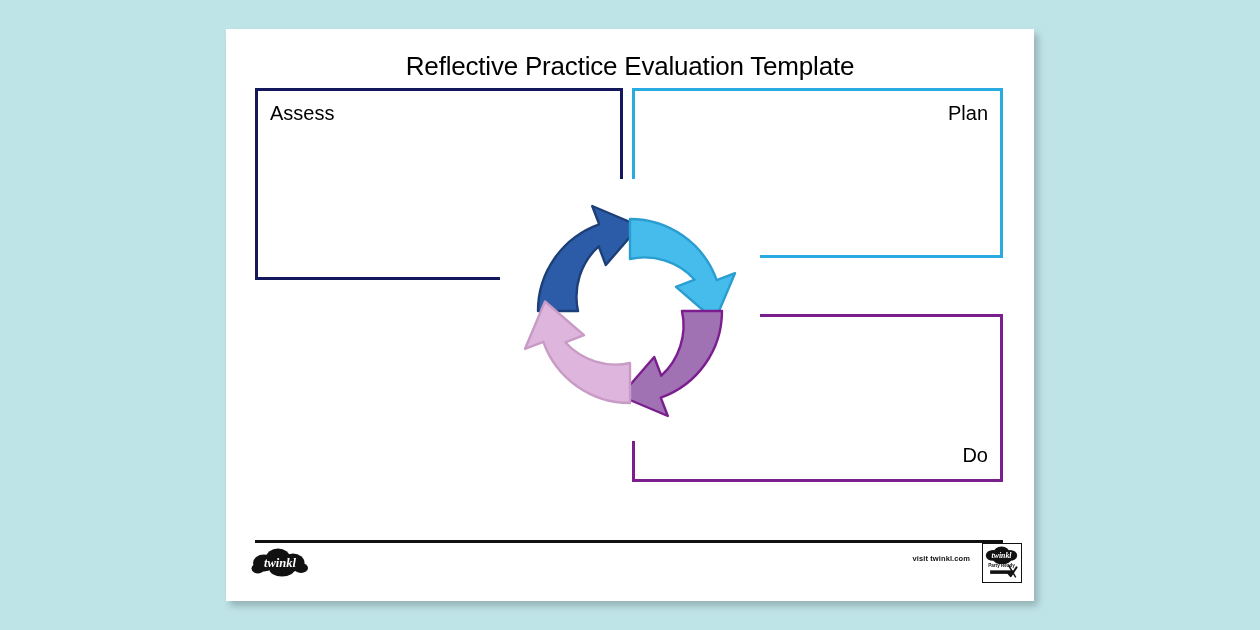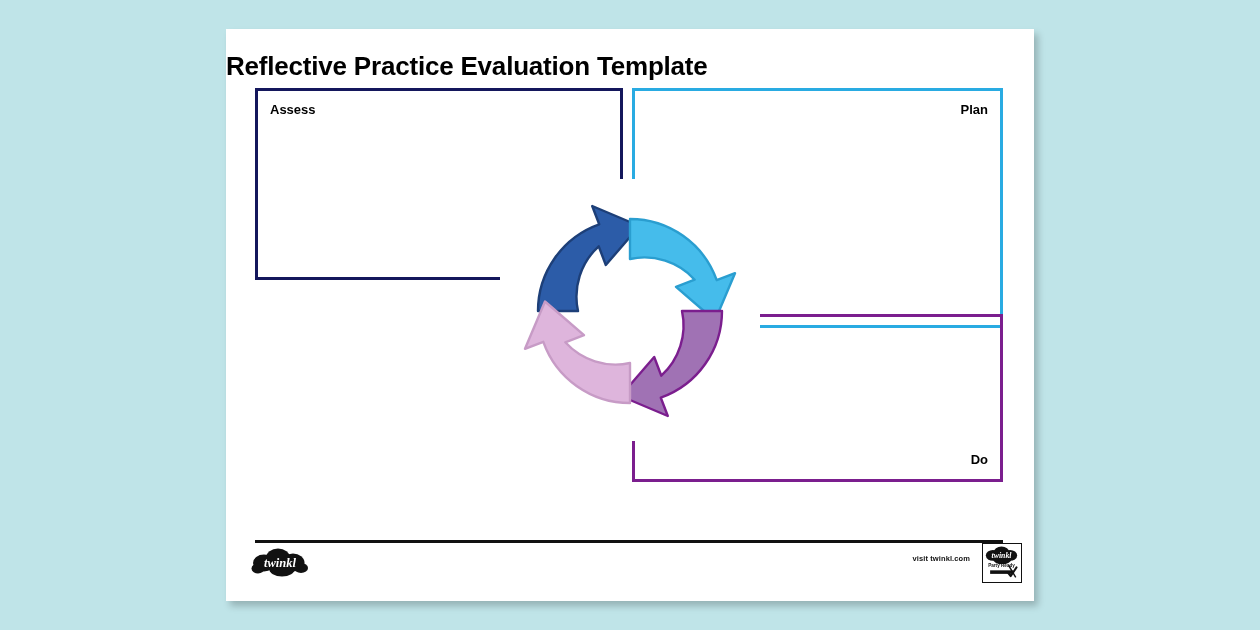--- a/index.html
+++ b/index.html
@@ -27,55 +27,56 @@
     background: #ffffff;
     box-shadow: 4px 5px 7px rgba(0,0,0,0.22);
   }
 
   
   #title {
     position: absolute;
     left: 0;
     top: 22px;
     width: 100%;
+    text-align: center;
     font-size: 26px;
-    font-weight: bold;
+    font-weight: normal;
     color: #000000;
     letter-spacing: -0.2px;
   }
 
   
   .quad {
     position: absolute;
     background: transparent;
   }
   .quad .qlabel {
     position: absolute;
-    font-size: 13px;
-    font-weight: bold;
+    font-size: 20px;
+    font-weight: normal;
     color: #000000;
     white-space: nowrap;
   }
 
   
   #quad-assess {
     left: 29px;
     top: 59px;
     width: 368px;
     height: 192px;
     border: 3px solid #14175c;
   }
   #quad-assess .qlabel { left: 12px; top: 11px; }
 
   
   #quad-plan {
     left: 406px;
     top: 59px;
     width: 371px;
-    height: 240px;
+    height: 170px;
     border: 3px solid #29abe2;
   }
   #quad-plan .qlabel { right: 12px; top: 11px; }
 
   
   #quad-review {
     left: 29px;
     top: 278px;
     width: 368px;
     height: 224px;

